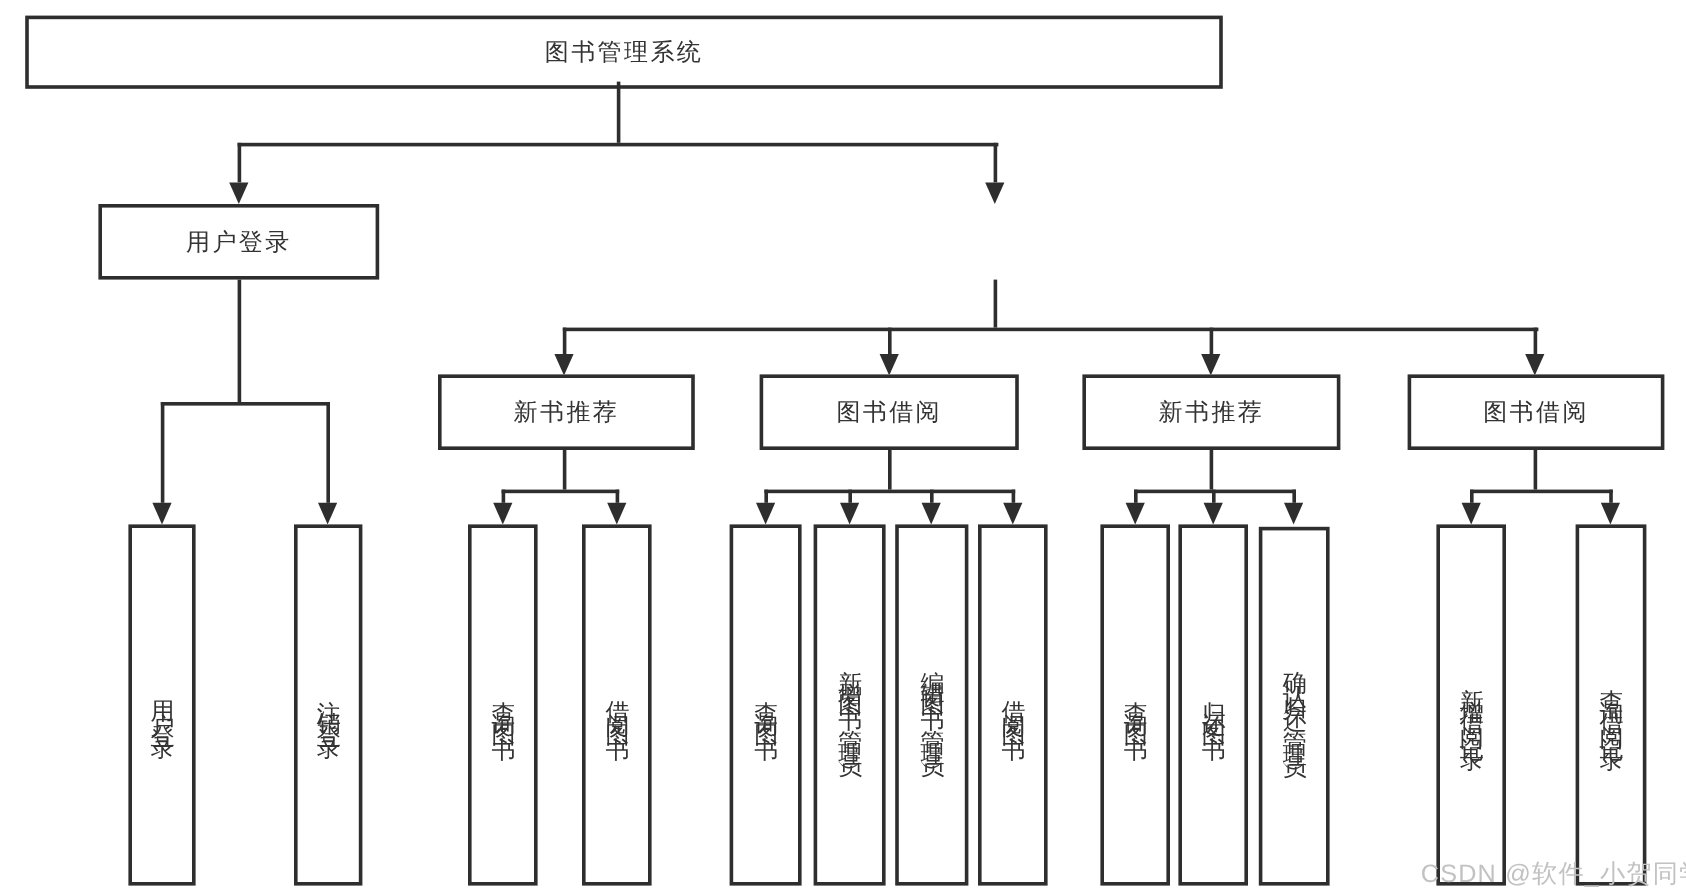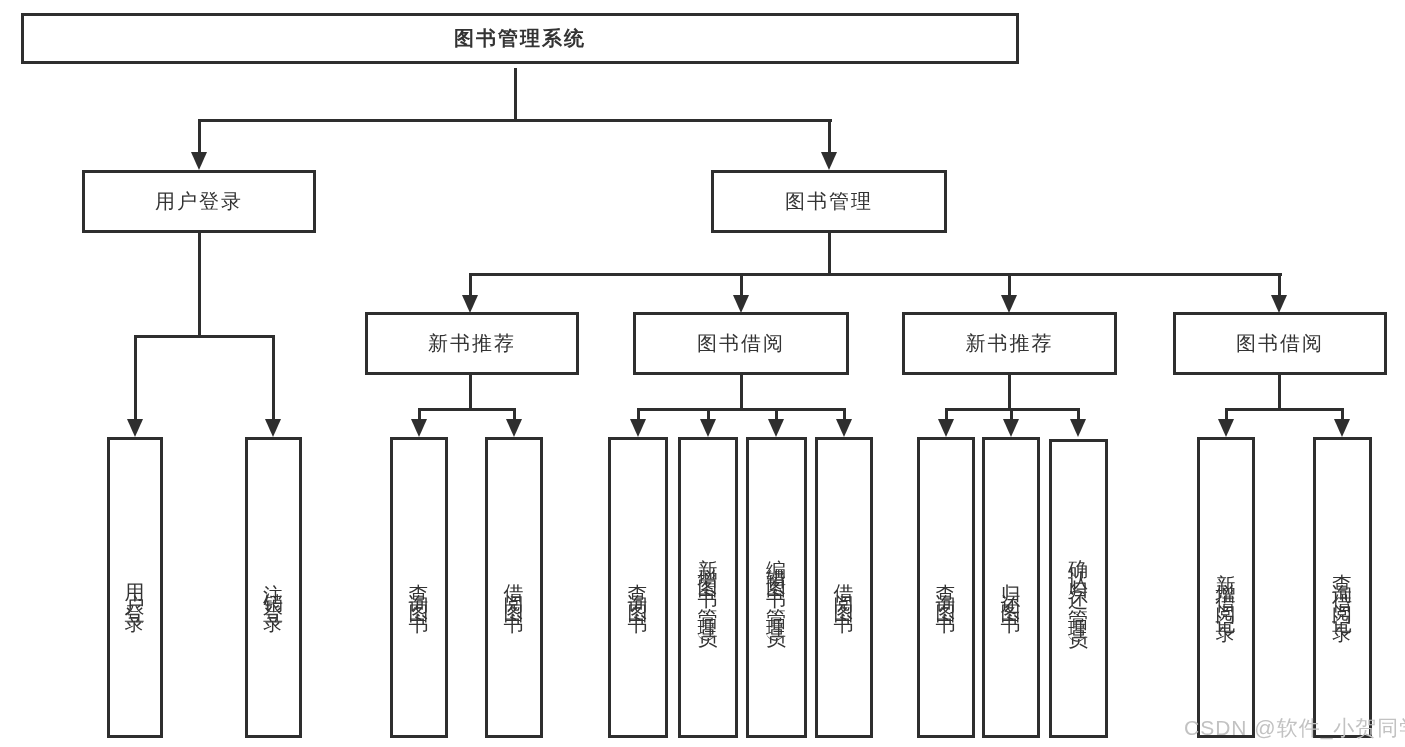--- a/index.html
+++ b/index.html
@@ -48,36 +48,33 @@
     color:#c2c2c2;
     z-index:5;
     white-space:nowrap;
   }
 </style>
 </head>
 <body>
 
 <div id="canvas">
 
-  <div class="box" style="left:21px;top:13px;width:998px;height:51px;font-weight:bold;">
+  <div class="box" style="left:21px;top:13px;width:998px;height:61px;">
     <span>图书管理系统</span>
   </div>
 
   <div class="vline" style="left:514px;top:68px;height:51px;"></div>
   <div class="hline" style="left:198px;top:119px;width:634px;"></div>
   <div class="vline" style="left:198px;top:119px;height:33px;"></div>
   <div class="arrow" style="left:191px;top:152px;"></div>
   <div class="vline" style="left:828px;top:119px;height:33px;"></div>
   <div class="arrow" style="left:821px;top:152px;"></div>
 
   <div class="box" style="left:82px;top:170px;width:234px;height:63px;">
     <span>用户登录</span>
-  </div>
-  <div class="box" style="left:711px;top:170px;width:236px;height:63px;">
-    <span>图书管理</span>
   </div>
 
   <div class="vline" style="left:198px;top:233px;height:102px;"></div>
   <div class="hline" style="left:134px;top:335px;width:141px;"></div>
   <div class="vline" style="left:134px;top:335px;height:84px;"></div>
   <div class="arrow" style="left:127px;top:419px;"></div>
   <div class="vline" style="left:272px;top:335px;height:84px;"></div>
   <div class="arrow" style="left:265px;top:419px;"></div>
 
   <div class="vline" style="left:828px;top:233px;height:40px;"></div>

